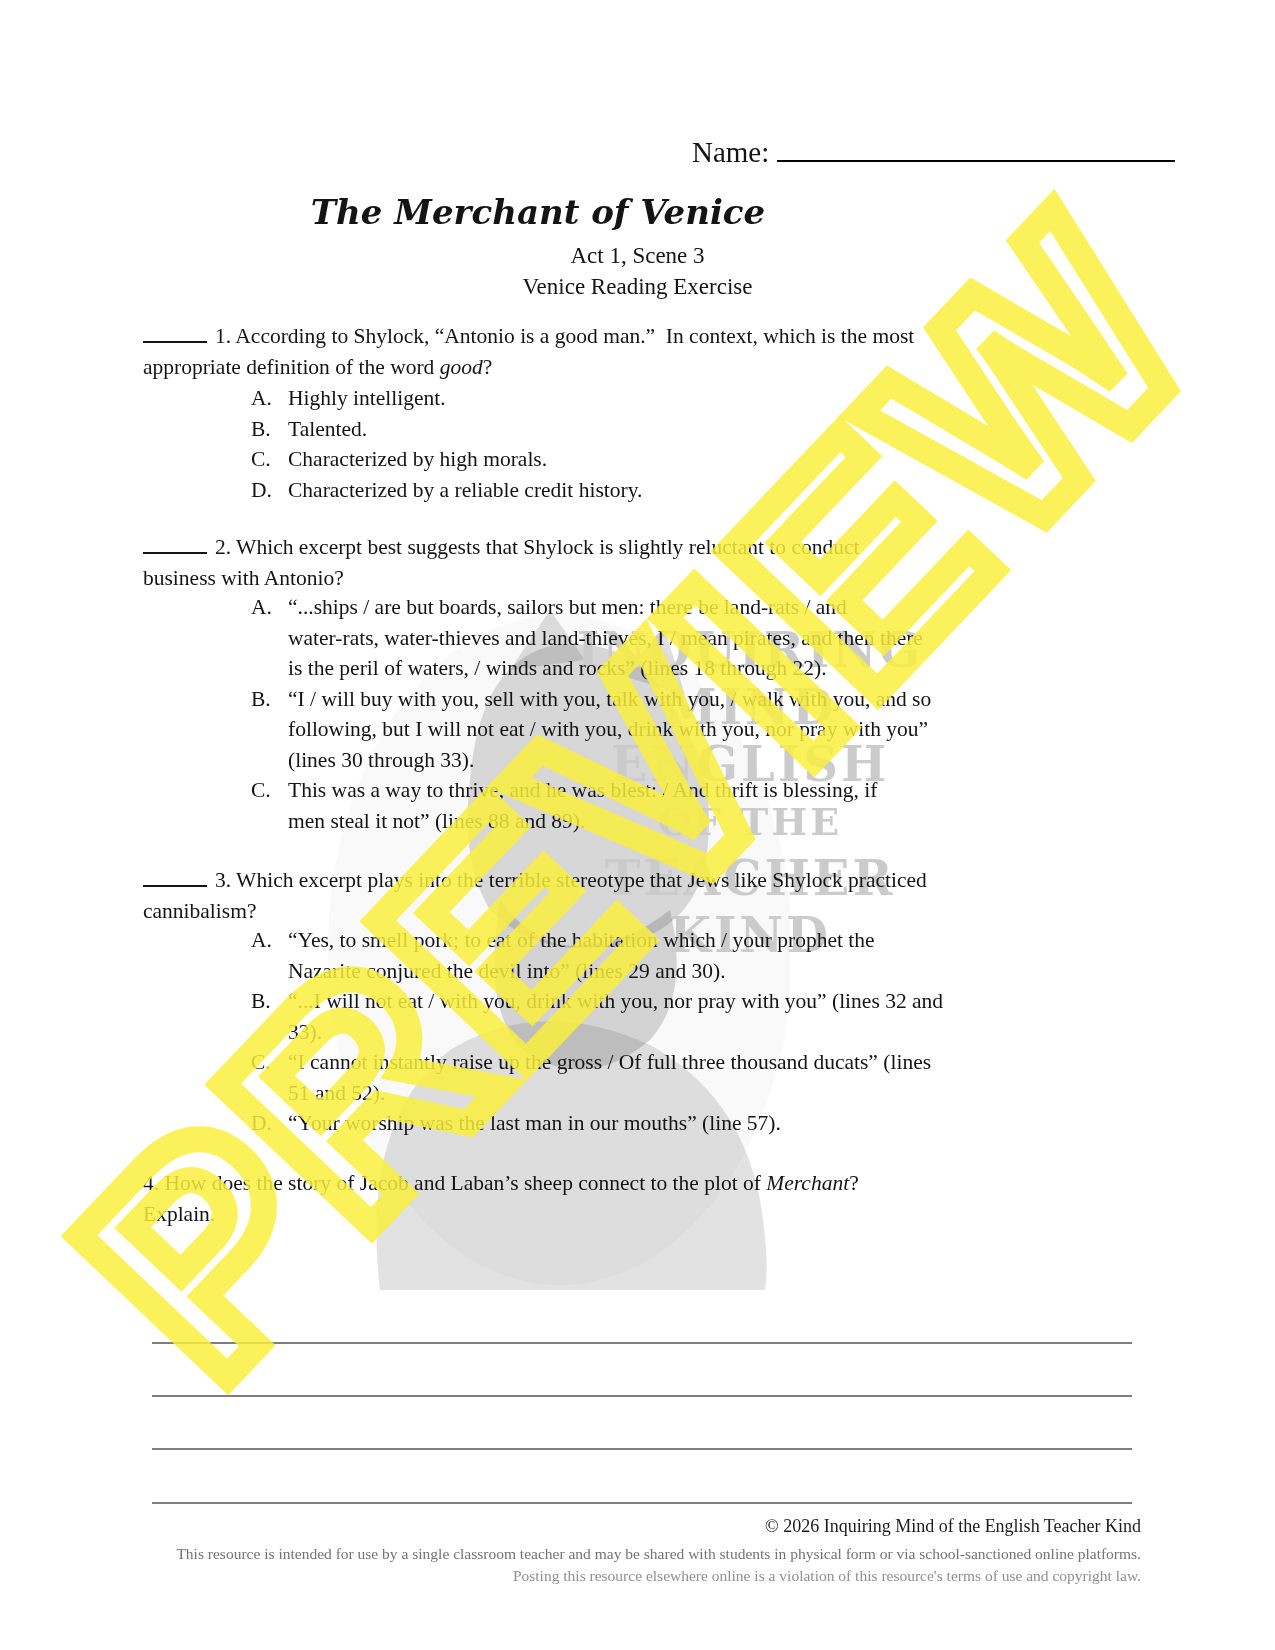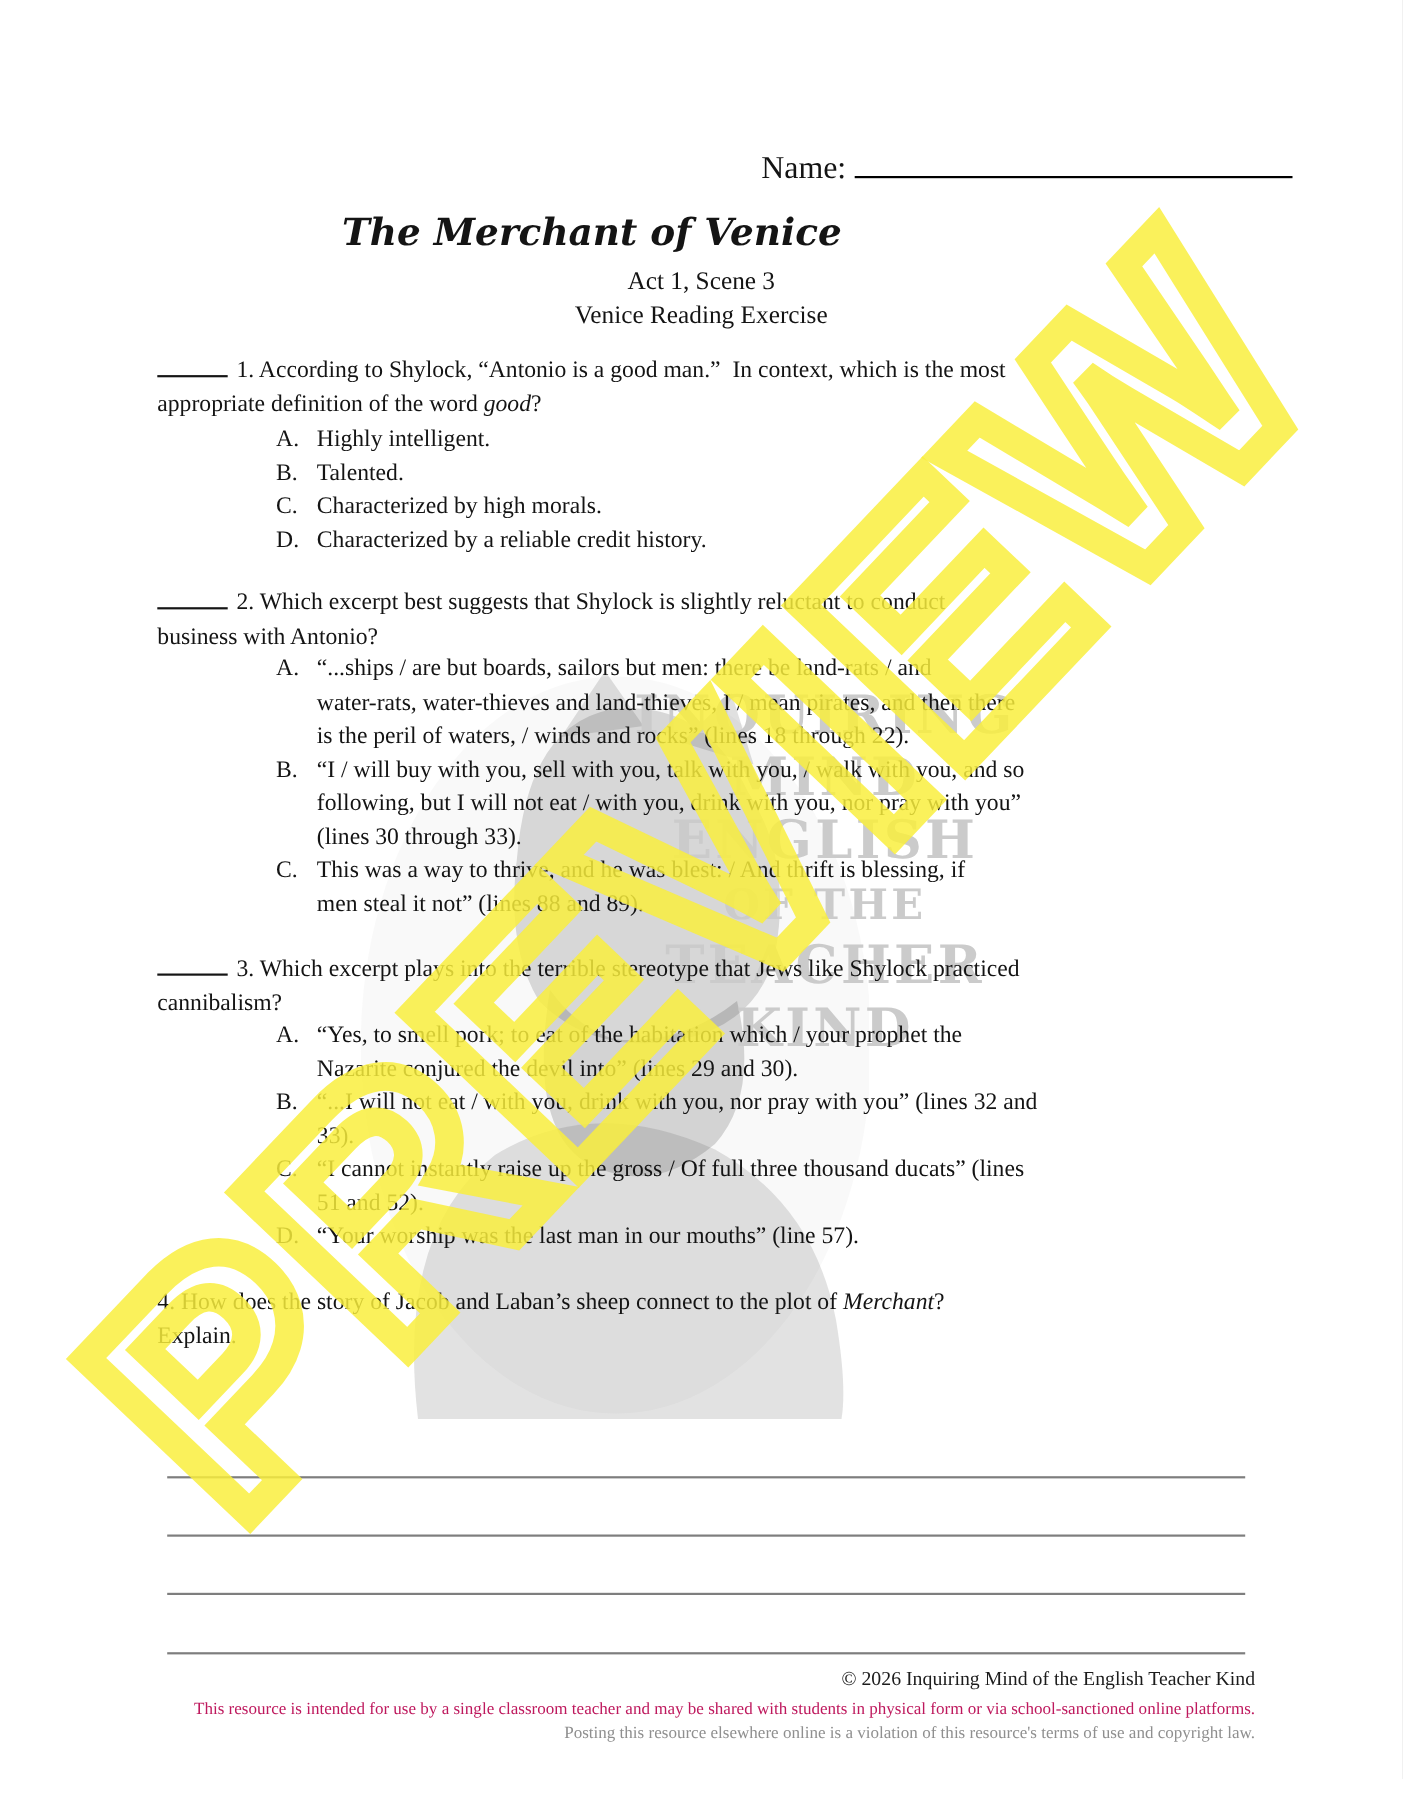--- a/index.html
+++ b/index.html
@@ -38,21 +38,21 @@
   .olabel{position:absolute; left:-37px;}
   .blank{display:inline-block; width:64px; height:21px; border-bottom:2.5px solid #151515; margin-right:8px;}
   em{font-style:italic;}
 
   .answer-line{position:absolute; left:152px; width:980px; height:0; border-top:2px solid #7e7e7e;}
   .al-0{top:1342px;} .al-1{top:1395px;} .al-2{top:1448px;} .al-3{top:1502px;}
 
   .footer-copyright{
     position:absolute; top:1516px; right:134px; font-size:18px; color:#1c1c1c; white-space:pre;
   }
-  .footer-terms1{position:absolute; top:1545px; right:134px; font-size:15.5px; color:#be185d; white-space:pre;}
+  .footer-terms1{position:absolute; top:1545px; right:134px; font-size:15.5px; color:#737373; white-space:pre;}
   .footer-terms2{position:absolute; top:1567px; right:134px; font-size:15.5px; color:#8f8f8f; white-space:pre;margin-left:36px;}
 
   
   .preview-wm{
     position:absolute; left:-145px; top:645px; width:1570px; height:310px;
     z-index:5; pointer-events:none;
     transform:rotate(-46.5deg);
     font-family:"Liberation Sans", sans-serif; font-weight:bold;
     font-size:298px; line-height:300px; letter-spacing:10px;
     text-align:center; white-space:nowrap;

